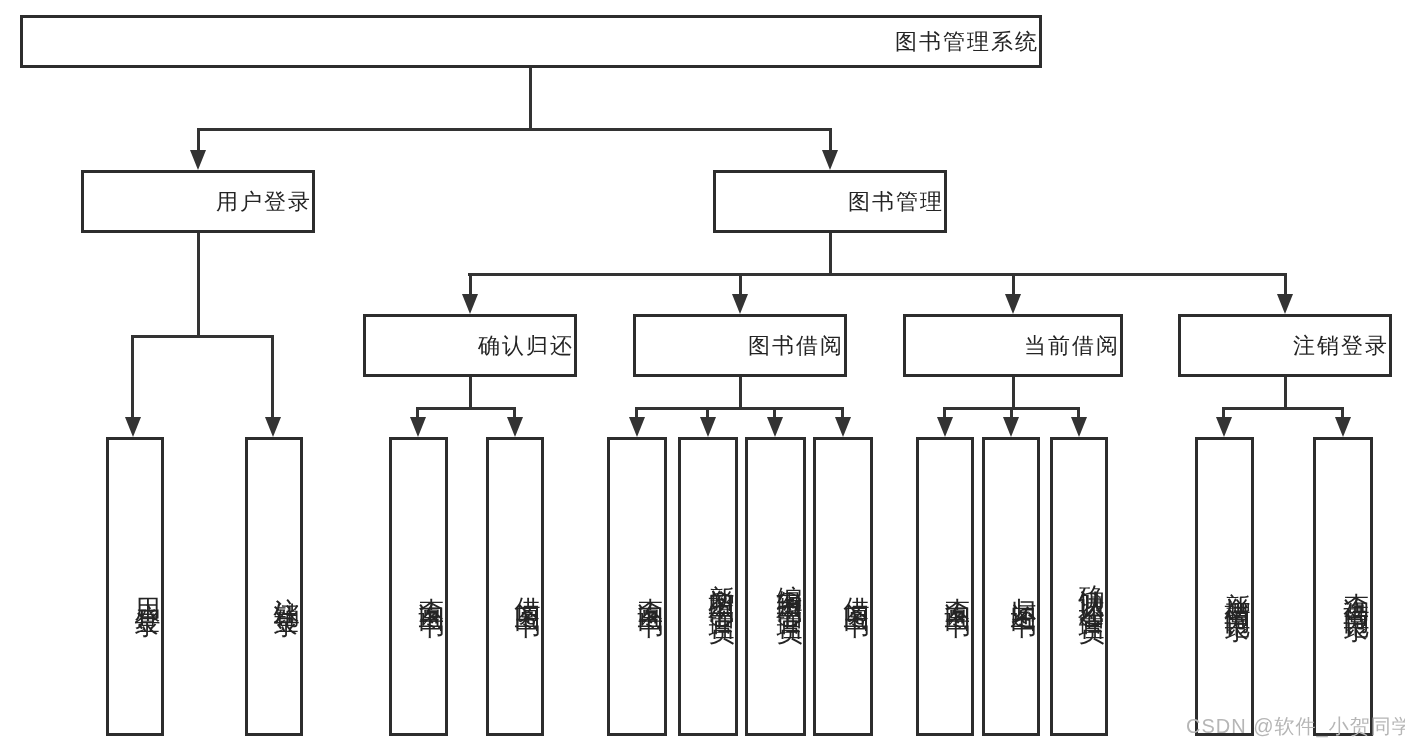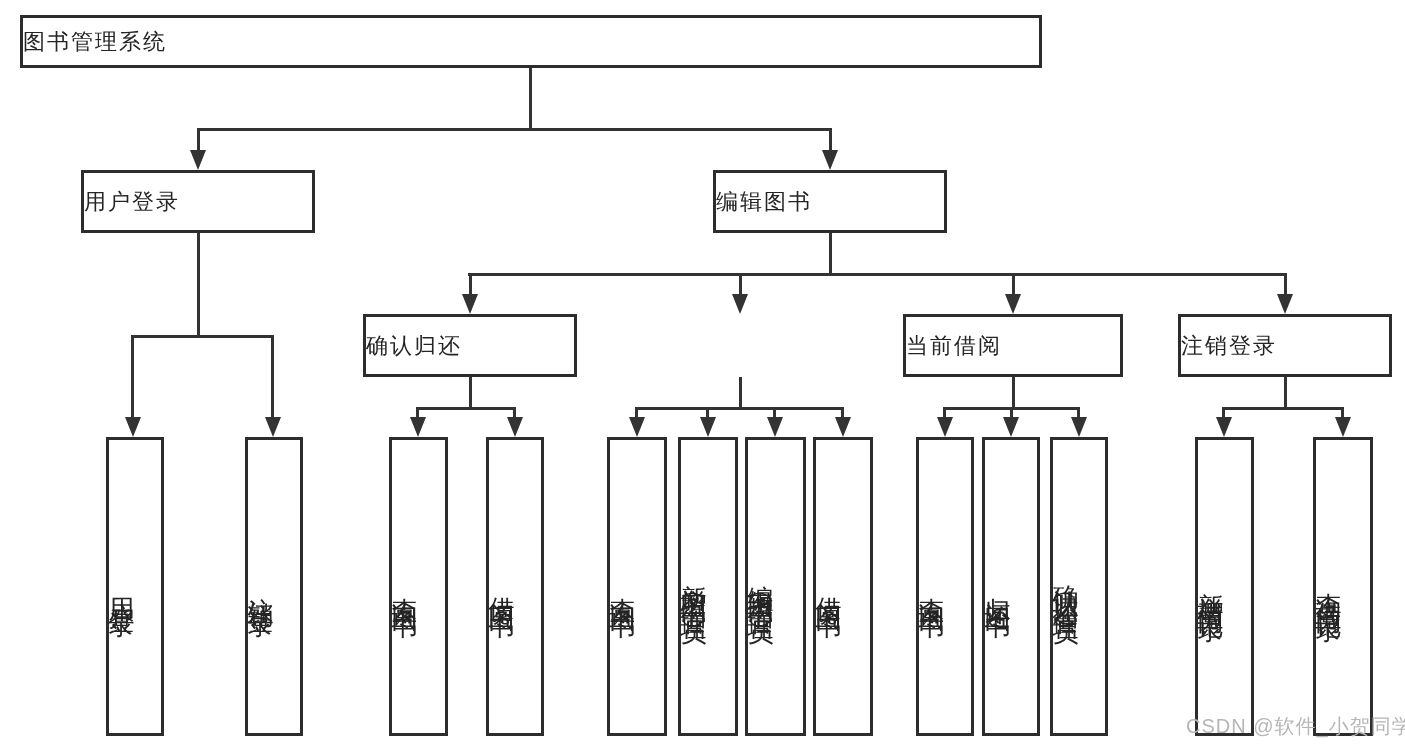--- a/index.html
+++ b/index.html
@@ -8,21 +8,21 @@
     --text:#242424;
     --watermark:#b6b6b6;
     --background:#ffffff;
   }
   html,body{margin:0;padding:0;}
   body{background:var(--background);font-family:"Liberation Sans",sans-serif;}
   #stage{position:relative;width:1405px;height:747px;background:var(--background);overflow:hidden;}
   .box{
     position:absolute;box-sizing:border-box;background:var(--background);
     border:3px solid var(--box-border);
-    display:flex;align-items:center;justify-content:flex-start;
+    display:flex;align-items:center;justify-content:flex-end;
     color:var(--text);
   }
   .htext{font-size:22px;letter-spacing:2px;white-space:nowrap;color:var(--text);}
   .vtext{
     writing-mode:vertical-rl;text-orientation:mixed;
     font-size:26px;letter-spacing:5px;line-height:1;
     white-space:nowrap;color:var(--text);
   }
   .hline{position:absolute;height:3px;background:var(--line);}
   .vline{position:absolute;width:3px;background:var(--line);}
@@ -49,21 +49,21 @@
   <div class="hline" style="left:197px;top:128px;width:635px;"></div>
   <div class="vline" style="left:197px;top:128px;height:25px;"></div>
   <div class="arrow" style="left:190px;top:150px;"></div>
   <div class="vline" style="left:829px;top:128px;height:25px;"></div>
   <div class="arrow" style="left:822px;top:150px;"></div>
 
   <div class="box" style="left:81px;top:170px;width:234px;height:63px;">
     <span class="htext">用户登录</span>
   </div>
   <div class="box" style="left:713px;top:170px;width:234px;height:63px;">
-    <span class="htext">编辑图书</span>
+    <span class="htext">图书管理</span>
   </div>
 
   <div class="vline" style="left:197px;top:233px;height:104px;"></div>
   <div class="hline" style="left:131px;top:335px;width:143px;"></div>
   <div class="vline" style="left:131px;top:335px;height:85px;"></div>
   <div class="arrow" style="left:125px;top:417px;"></div>
   <div class="vline" style="left:271px;top:335px;height:85px;"></div>
   <div class="arrow" style="left:265px;top:417px;"></div>
 
   <div class="vline" style="left:829px;top:233px;height:43px;"></div>
@@ -72,20 +72,23 @@
   <div class="arrow" style="left:462px;top:294px;"></div>
   <div class="vline" style="left:739px;top:273px;height:24px;"></div>
   <div class="arrow" style="left:732px;top:294px;"></div>
   <div class="vline" style="left:1012px;top:273px;height:24px;"></div>
   <div class="arrow" style="left:1005px;top:294px;"></div>
   <div class="vline" style="left:1284px;top:273px;height:24px;"></div>
   <div class="arrow" style="left:1277px;top:294px;"></div>
 
   <div class="box" style="left:363px;top:314px;width:214px;height:63px;">
     <span class="htext">确认归还</span>
+  </div>
+  <div class="box" style="left:633px;top:314px;width:214px;height:63px;">
+    <span class="htext">图书借阅</span>
   </div>
   <div class="box" style="left:903px;top:314px;width:220px;height:63px;">
     <span class="htext">当前借阅</span>
   </div>
   <div class="box" style="left:1178px;top:314px;width:214px;height:63px;">
     <span class="htext">注销登录</span>
   </div>
 
   <div class="vline" style="left:469px;top:377px;height:33px;"></div>
   <div class="hline" style="left:416px;top:407px;width:100px;"></div>

